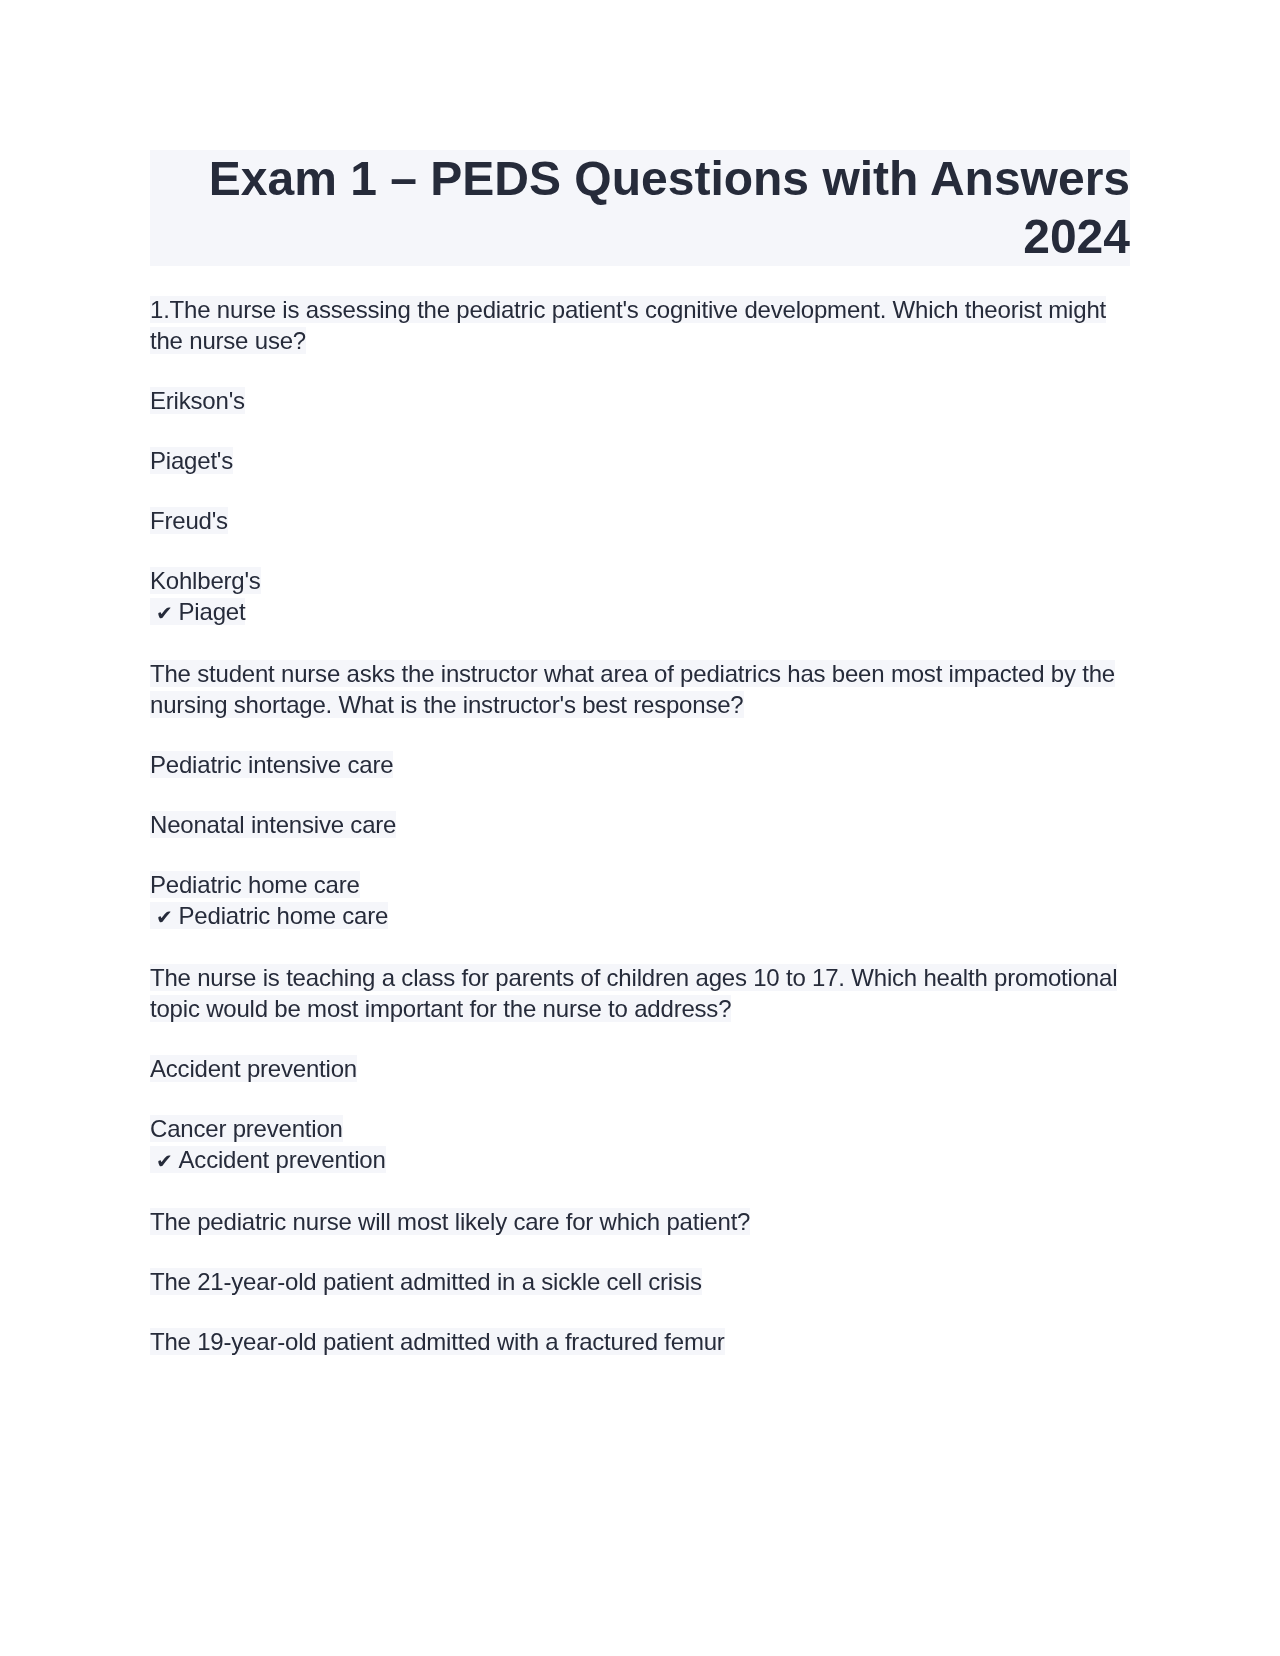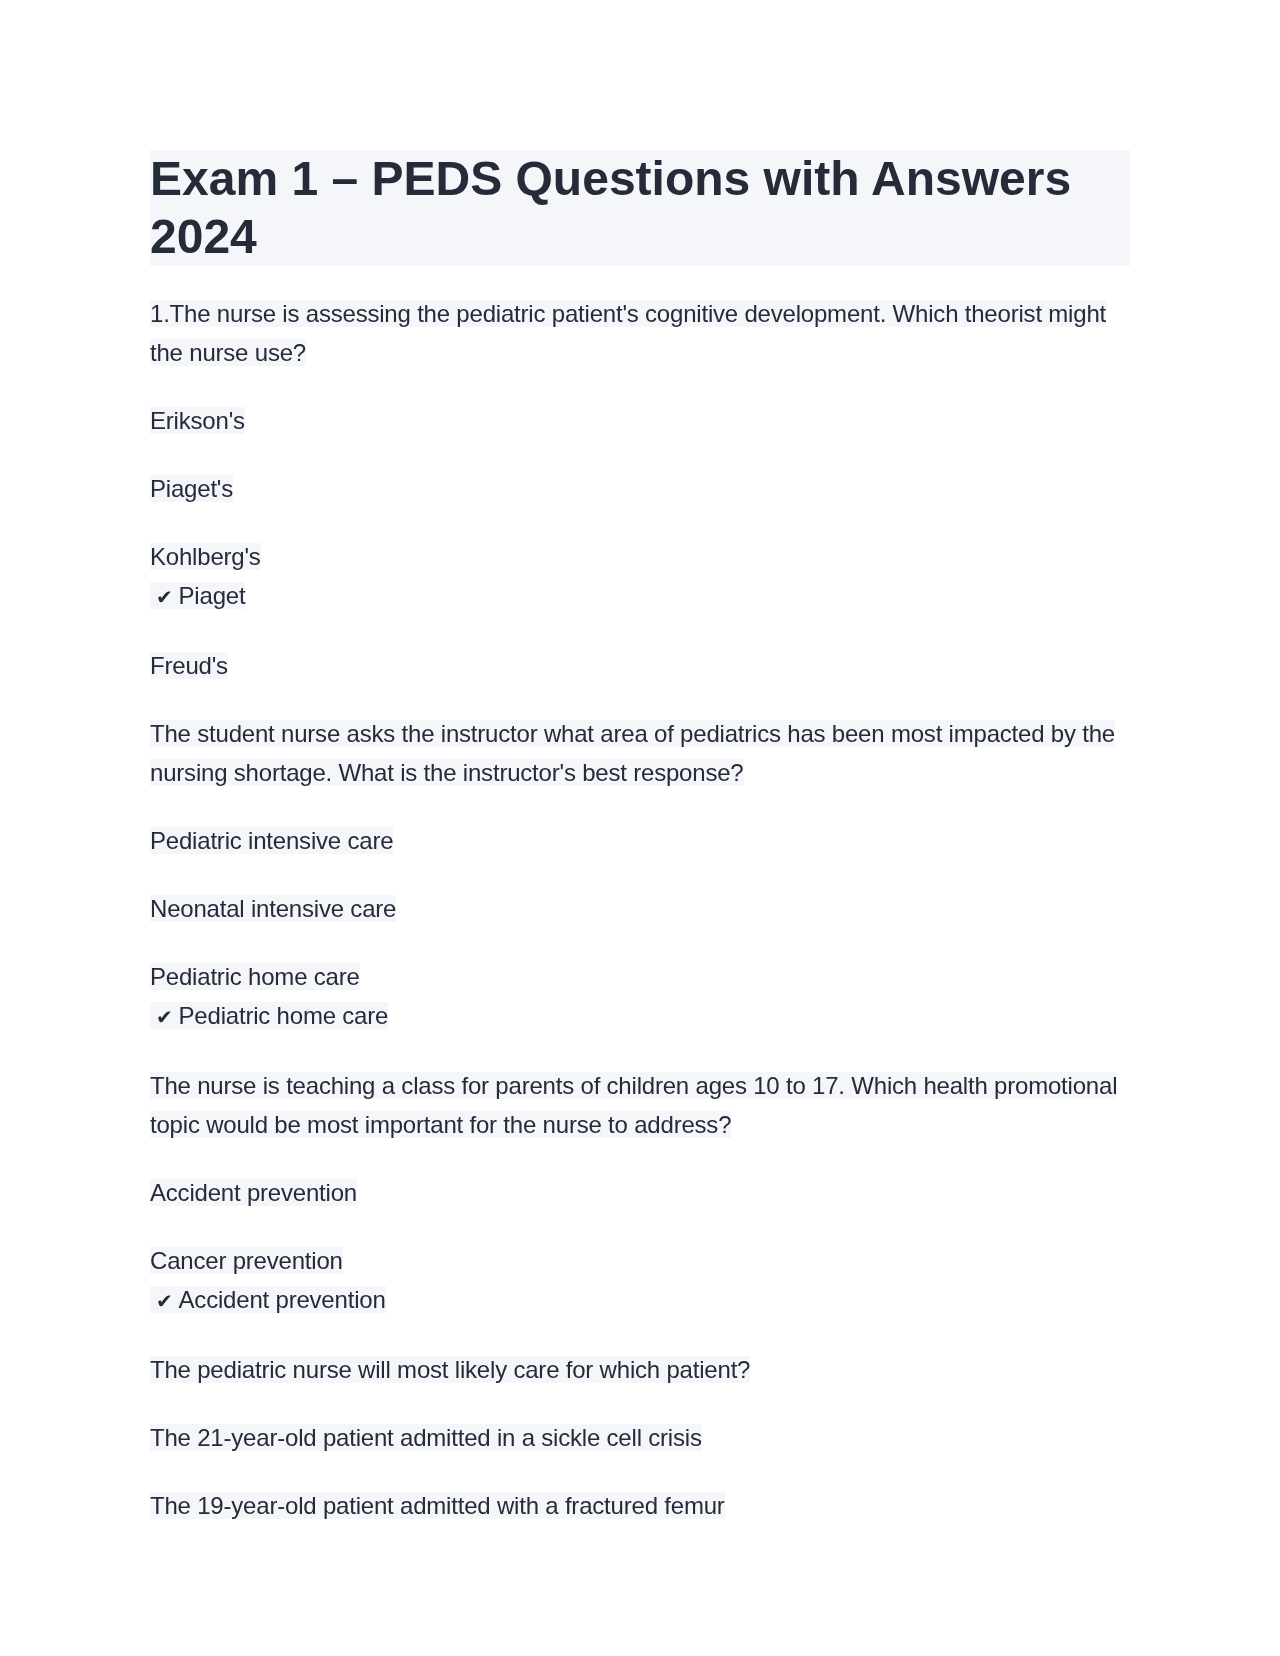--- a/index.html
+++ b/index.html
@@ -18,33 +18,34 @@
     .page {
       position: absolute;
       left: 150px;
       top: 150px;
       width: 980px;
     }
     .title-block {
       background: #f5f6fa;
       padding: 0;
       margin: 0 0 28px 0;
+      text-align: right;
     }
     .title {
       margin: 0;
       font-size: 48px;
       line-height: 58px;
       font-weight: bold;
       color: #262b3a;
       letter-spacing: 0;
     }
     .para {
       margin: 0 0 29px 0;
       font-size: 24px;
-      line-height: 39px;
+      line-height: 31px;
       letter-spacing: -0.2px;
     }
     .hl {
       background: #f5f6fa;
       box-decoration-break: clone;
       -webkit-box-decoration-break: clone;
     }
     .check {
       display: inline-block;
       font-family: "DejaVu Sans", sans-serif;
@@ -60,22 +61,22 @@
 
   <div class="title-block">
     <h1 class="title">Exam 1 – PEDS Questions with Answers 2024</h1>
   </div>
 
   <p class="para">
     <span class="hl">1.The nurse is assessing the pediatric patient's cognitive development. Which theorist might the nurse use?</span>
   </p>
   <p class="para"><span class="hl">Erikson's</span></p>
   <p class="para"><span class="hl">Piaget's</span></p>
+  <p class="para"><span class="hl">Freud's</span></p>
   <p class="para"><span class="hl">Kohlberg's</span><br><span class="hl"><span class="check">✔</span><span>Piaget</span></span></p>
-  <p class="para"><span class="hl">Freud's</span></p>
 
   <p class="para">
     <span class="hl">The student nurse asks the instructor what area of pediatrics has been most impacted by the nursing shortage. What is the instructor's best response?</span>
   </p>
   <p class="para"><span class="hl">Pediatric intensive care</span></p>
   <p class="para"><span class="hl">Neonatal intensive care</span></p>
   <p class="para"><span class="hl">Pediatric home care</span><br><span class="hl"><span class="check">✔</span><span>Pediatric home care</span></span></p>
 
   <p class="para">
     <span class="hl">The nurse is teaching a class for parents of children ages 10 to 17. Which health promotional topic would be most important for the nurse to address?</span>

